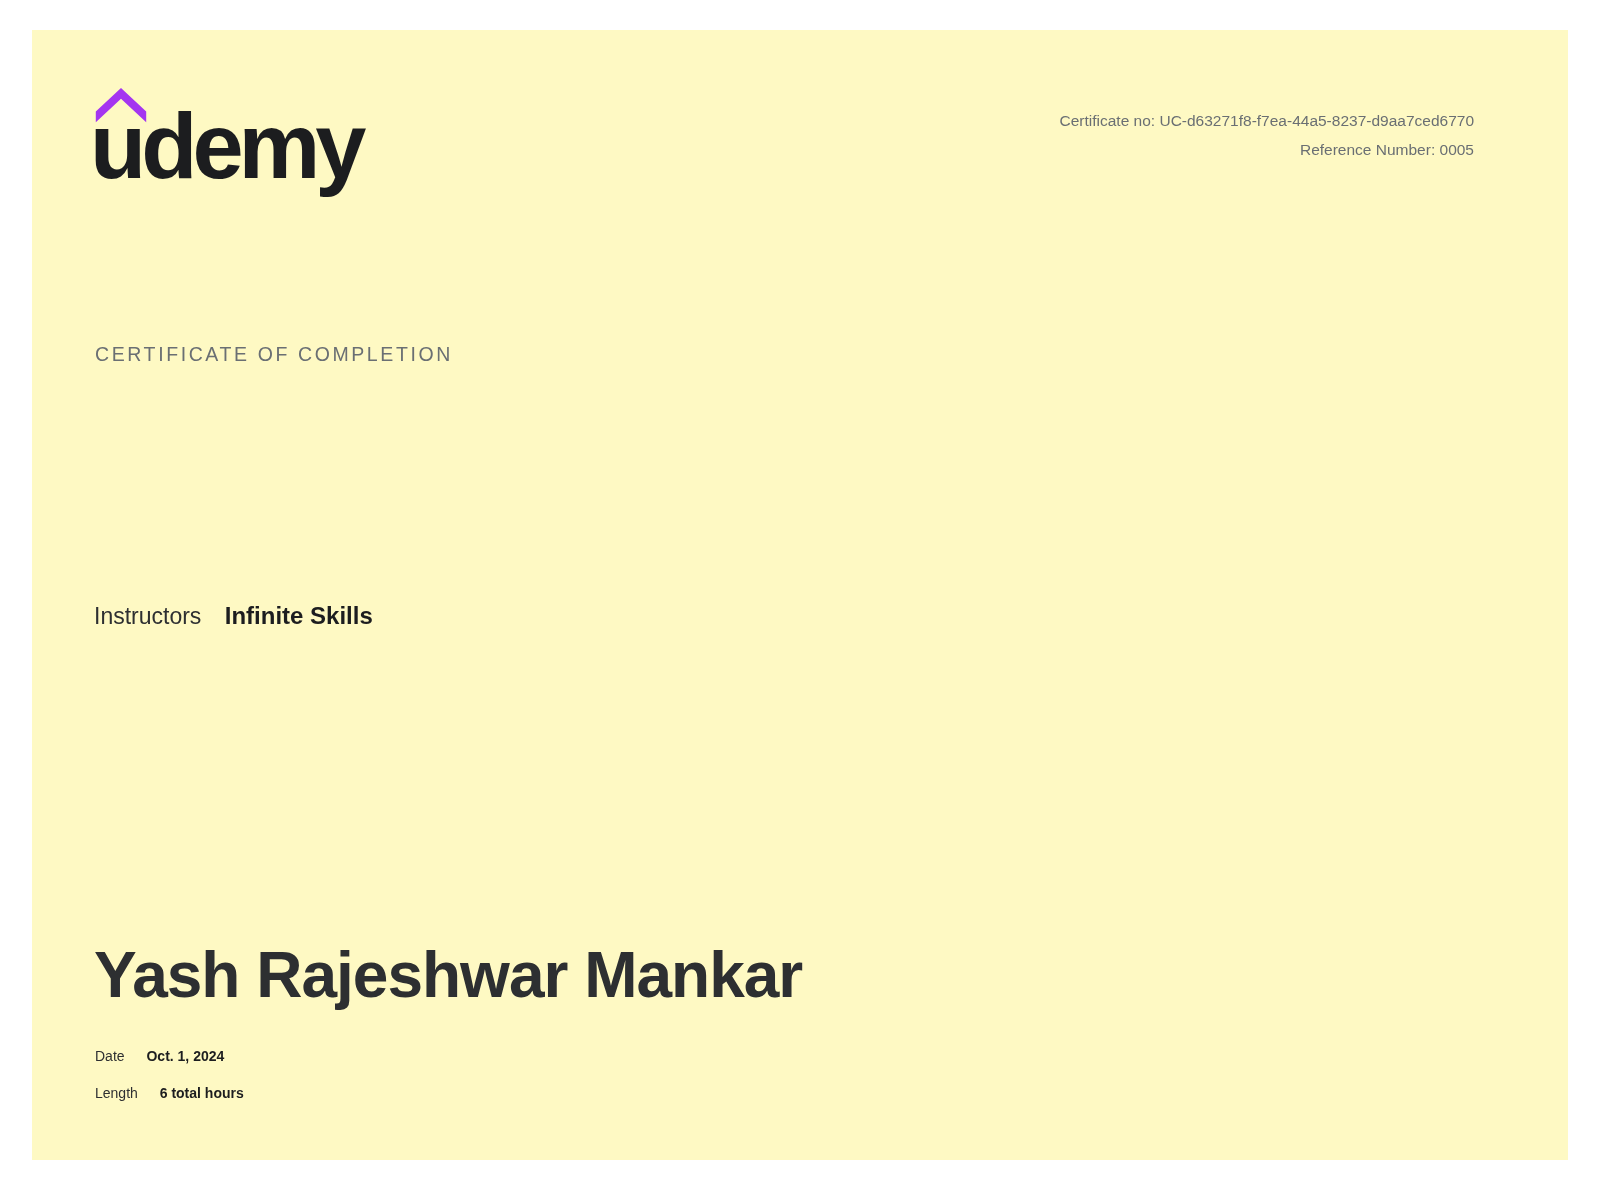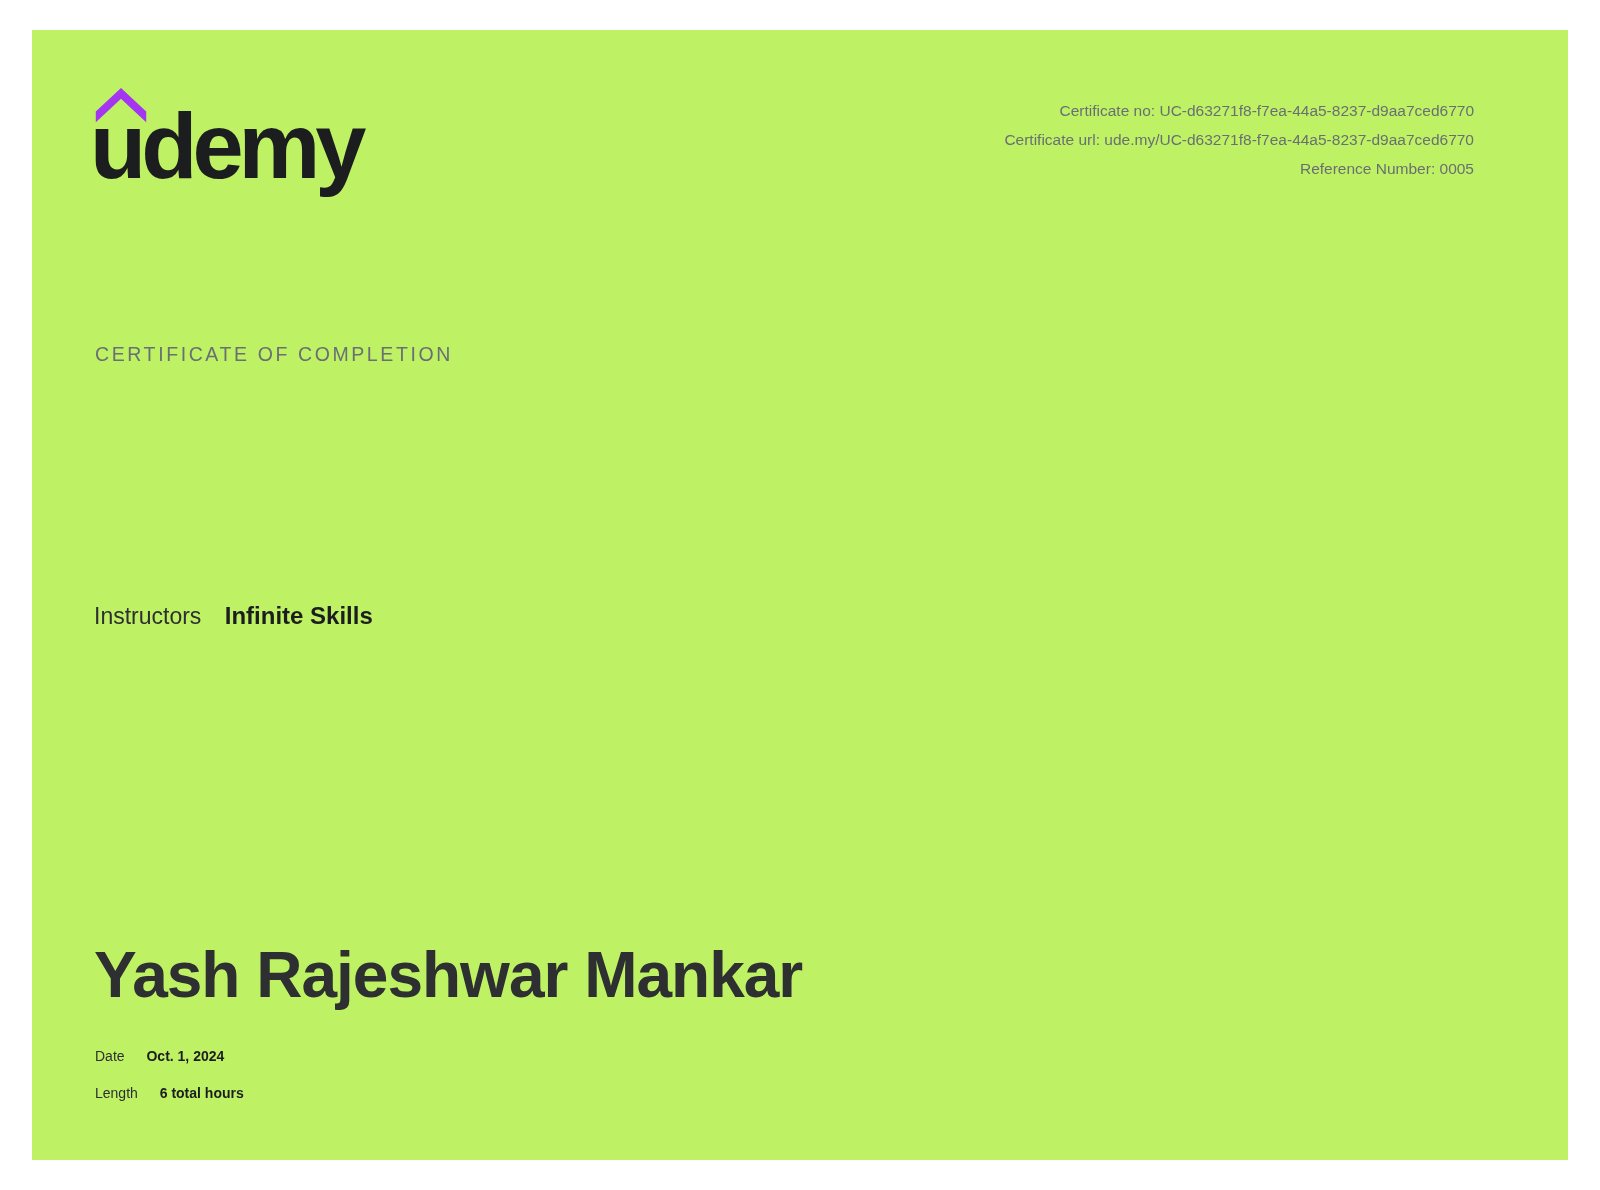--- a/index.html
+++ b/index.html
@@ -15,21 +15,21 @@
     width: 1600px;
     height: 1190px;
     background: #ffffff;
   }
   .card {
     position: absolute;
     left: 32px;
     top: 30px;
     width: 1536px;
     height: 1130px;
-    background: #bef264;
+    background: #fef9c3;
   }
   
   .logo {
     position: absolute;
     left: 58px;
     top: 58px;
     width: 280px;
     height: 110px;
   }
   .logo .chevron {
@@ -44,21 +44,21 @@
     top: 12px;
     font-size: 92px;
     font-weight: 700;
     letter-spacing: -5px;
     line-height: 1;
     color: #1c1d1f;
   }
   
   .meta {
     position: absolute;
-    top: 66px;
+    top: 76px;
     right: 94px;
     text-align: right;
     font-size: 15.5px;
     line-height: 29px;
     color: #6a6f73;
     white-space: nowrap;
   }
   
   .eyebrow {
     position: absolute;
@@ -134,21 +134,20 @@
 
     <div class="logo">
       <svg class="chevron" width="54" height="36" viewBox="0 0 60 40" aria-hidden="true">
         <polygon points="2,26 30,0 58,26 58,38 30,12 2,38" fill="#a435f0"></polygon>
       </svg>
       <span class="logo-text">udemy</span>
     </div>
 
     <div class="meta">
       <div>Certificate no: UC-d63271f8-f7ea-44a5-8237-d9aa7ced6770</div>
-      <div>Certificate url: ude.my/UC-d63271f8-f7ea-44a5-8237-d9aa7ced6770</div>
       <div>Reference Number: 0005</div>
     </div>
 
     <div class="eyebrow">CERTIFICATE OF COMPLETION</div>
 
 
     <div class="instructors">
       <span class="label">Instructors</span>
       <span class="value">Infinite Skills</span>
     </div>

